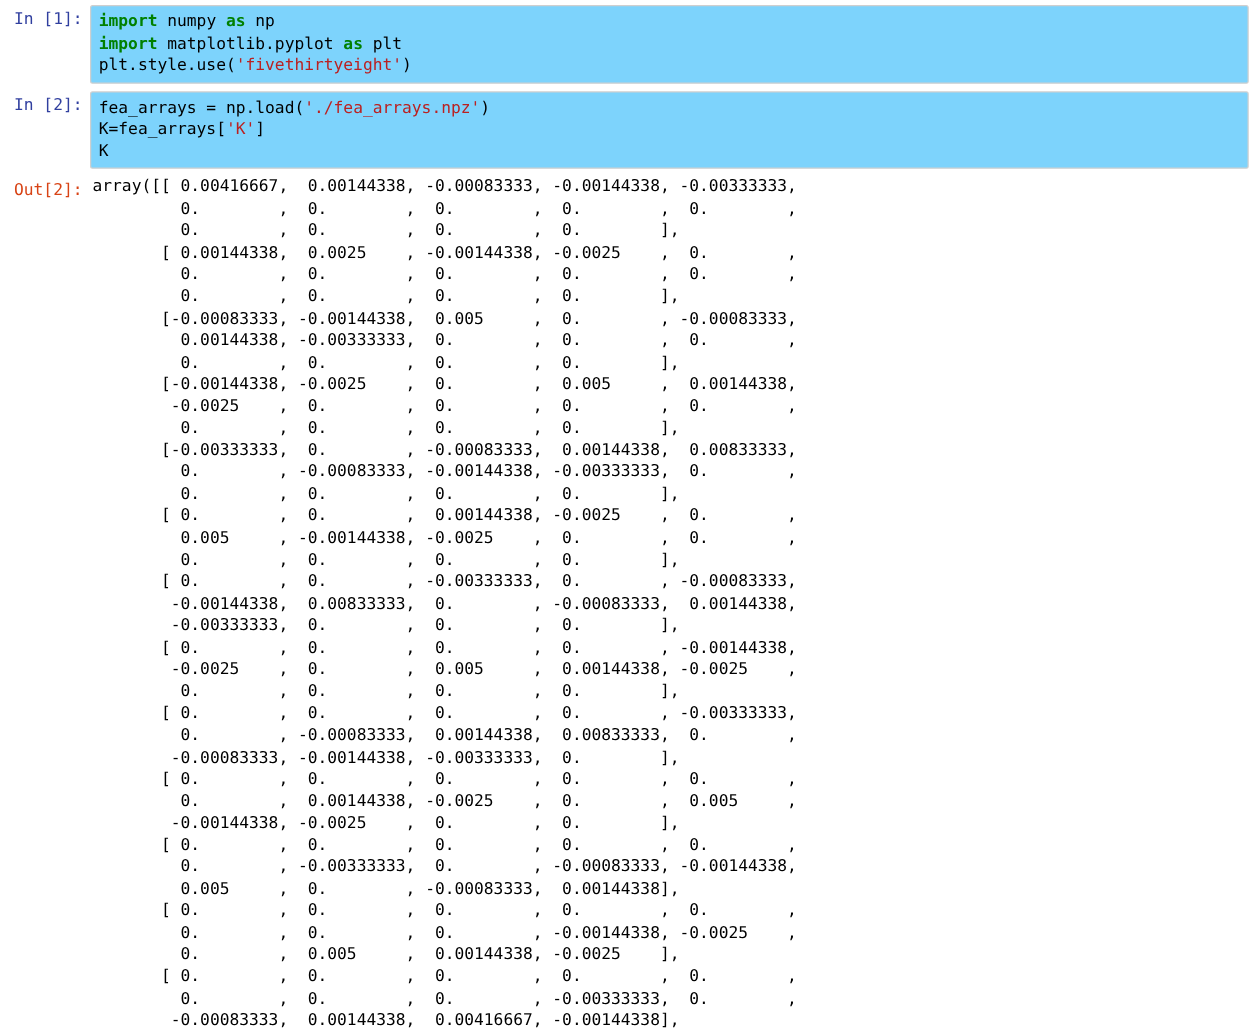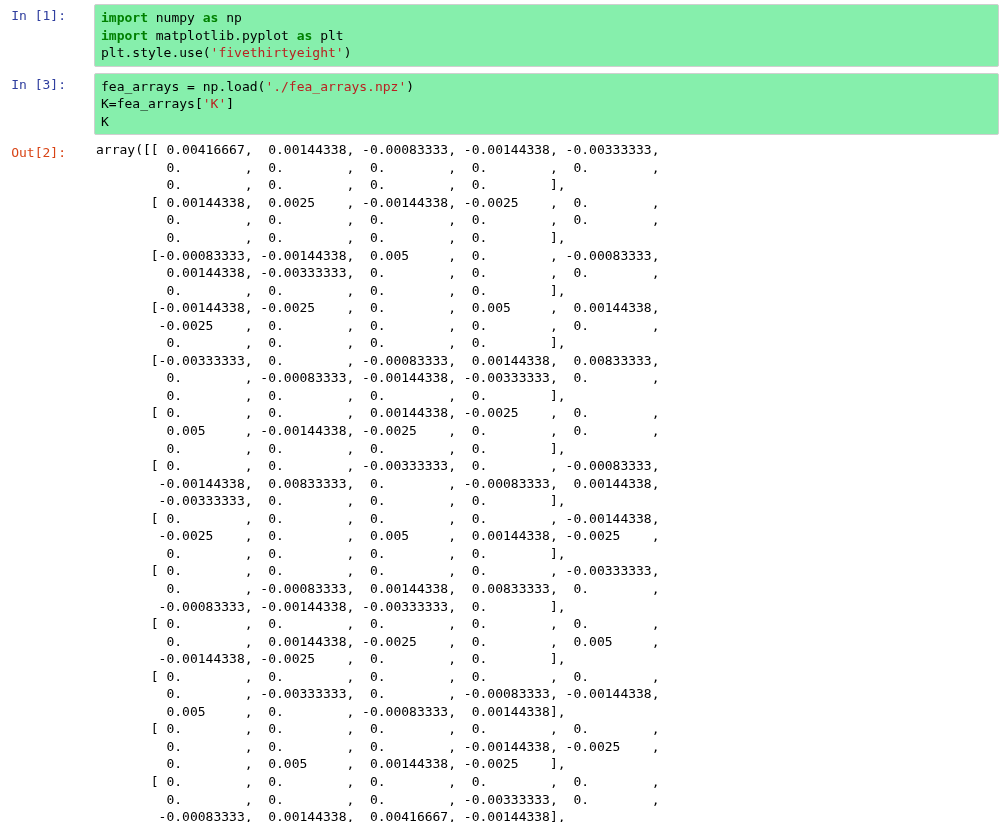--- a/index.html
+++ b/index.html
@@ -6,37 +6,36 @@
     font-family: "Helvetica Neue", Helvetica, Arial, sans-serif;
     font-size: 13px;
     margin: 0;
     padding: 4px 8px;
     background: #fff;
     color: #000;
   }
   .cell {
     display: flex;
     margin-bottom: 6px;
-    gap: 22px;
   }
   .prompt {
     flex: 0 0 58px;
     text-align: right;
     font-family: Menlo, Consolas, "DejaVu Sans Mono", monospace;
     font-size: 13px;
     padding: 4px 6px 0 0;
     white-space: nowrap;
   }
   .prompt.in  { color: #303F9F; }
   .prompt.out { color: #D84315; }
   .input-area {
     flex: 1 1 auto;
     border: 1px solid #cfcfcf;
     border-radius: 2px;
-    background: #86efac;
+    background: #7dd3fc;
     padding: 4px 6px;
     font-family: Menlo, Consolas, "DejaVu Sans Mono", monospace;
     font-size: 13px;
     line-height: 1.35;
     overflow-x: auto;
   }
   .output-area {
     flex: 1 1 auto;
     padding: 0 0 0 2px;
     font-family: Menlo, Consolas, "DejaVu Sans Mono", monospace;
@@ -54,21 +53,21 @@
 <div class="cell">
   <div class="prompt in">In [1]:</div>
   <div class="input-area">
     <div class="code-line"><span class="kw">import</span> numpy <span class="kw">as</span> np
 <span class="kw">import</span> matplotlib.pyplot <span class="kw">as</span> plt
 plt.style.use(<span class="str">'fivethirtyeight'</span>)</div>
   </div>
 </div>
 
 <div class="cell">
-  <div class="prompt in">In [3]:</div>
+  <div class="prompt in">In [2]:</div>
   <div class="input-area">
     <div class="code-line">fea_arrays = np.load(<span class="str">'./fea_arrays.npz'</span>)
 K=fea_arrays[<span class="str">'K'</span>]
 K</div>
   </div>
 </div>
 
 <div class="cell">
   <div class="prompt out">Out[2]:</div>
   <div class="output-area">array([[ 0.00416667,  0.00144338, -0.00083333, -0.00144338, -0.00333333,

